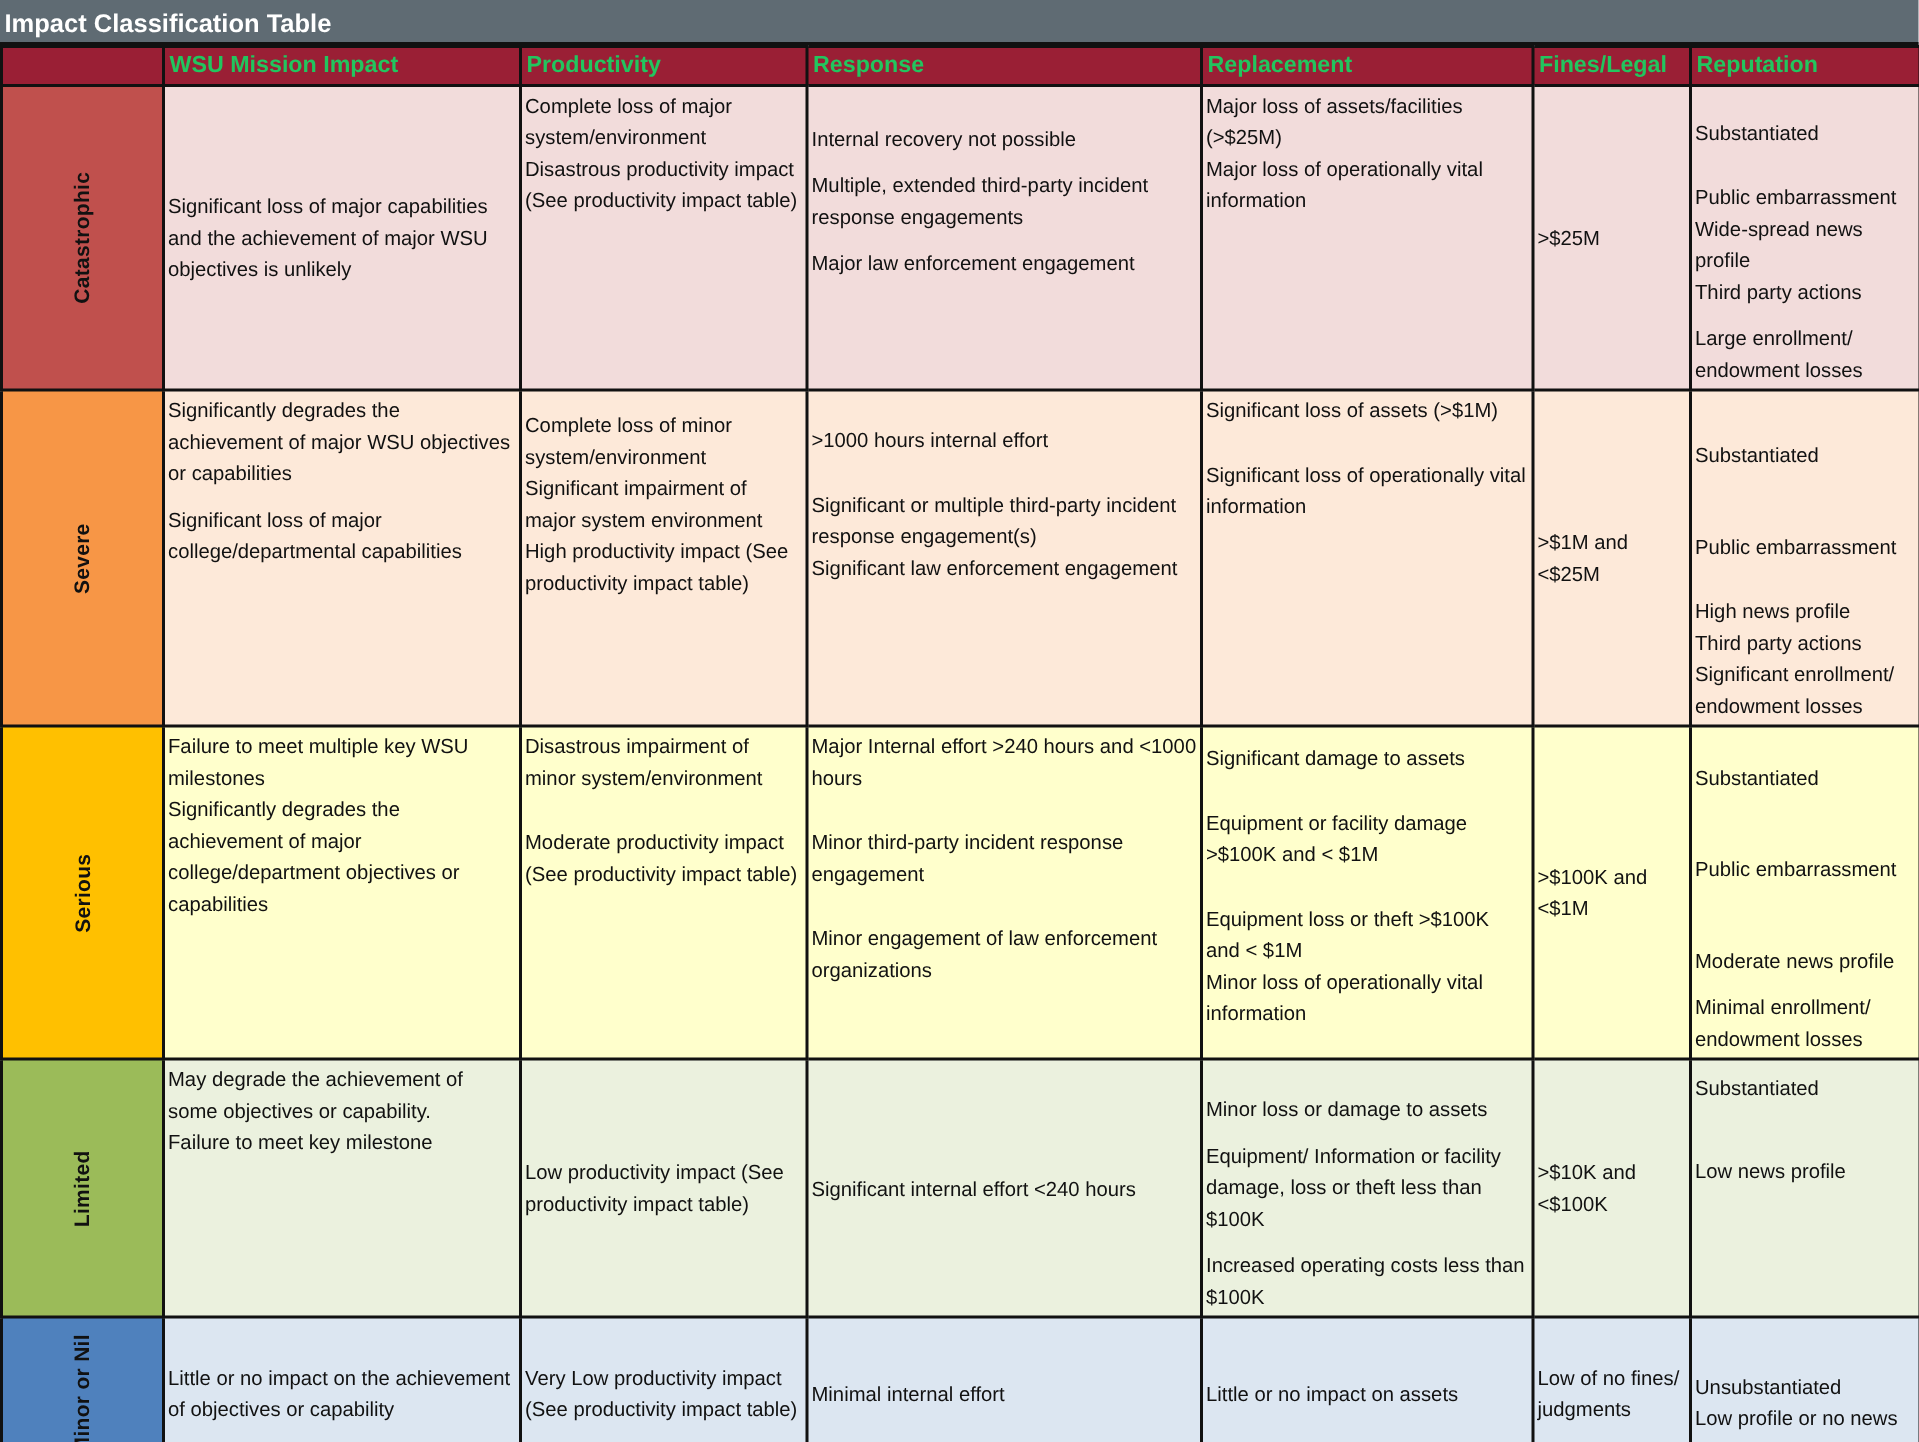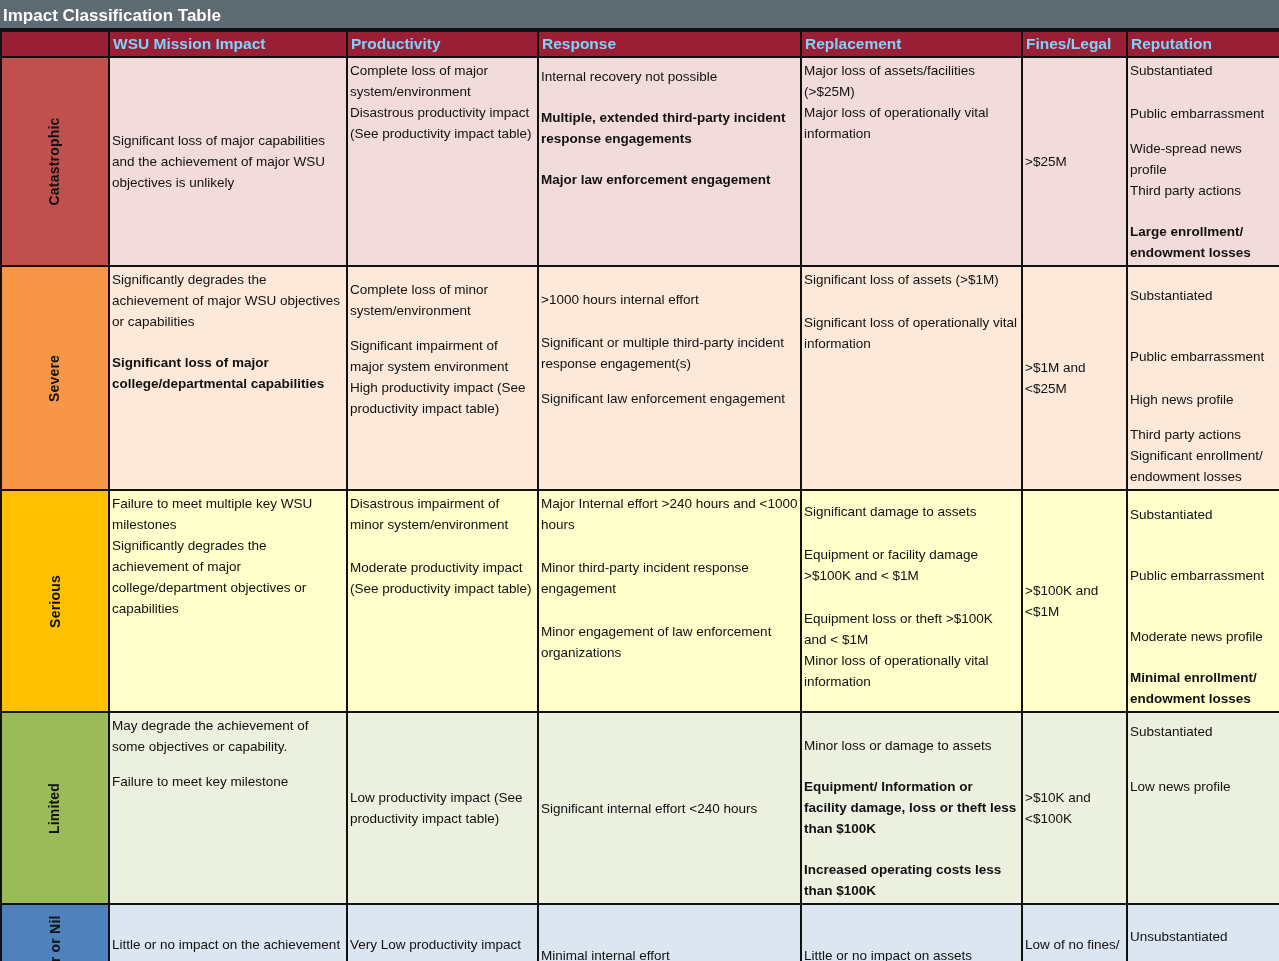--- a/index.html
+++ b/index.html
@@ -12,31 +12,31 @@
   }
   table.impact {
     position: absolute; left: 0; top: 30px;
     border-collapse: collapse; table-layout: fixed; width: 1279px;
   }
   table.impact th, table.impact td {
     border: 2px solid #111; box-sizing: border-box; vertical-align: middle;
     padding: 2px 2px 2px 2px; font-size: 13.5px; color: #111; line-height: 21px;
   }
   table.impact thead th {
-    background: #9a1f35; color: #7dd3fc; font-weight: bold; font-size: 15.5px;
+    background: #9a1f35; color: #22c55e; font-weight: bold; font-size: 15.5px;
     text-align: left; height: 26px; padding: 0 3px; line-height: 24px;
   }
   .sev-cell { color: #ffffff; font-weight: bold; text-align: center; padding: 0 !important; }
   .sev-label {
     display: inline-block; transform: rotate(-90deg); white-space: nowrap;
     font-size: 14px; letter-spacing: 0.2px;
   }
   .item { display: block; }
-  .gap { margin-top: 20px; font-weight: bold; }
-  .gap-lg { margin-top: 14px; }
+  .gap { margin-top: 10px; }
+  .gap-lg { margin-top: 0; }
   .gap-xl { margin-top: 22px; }
   .gap-xxl { margin-top: 40px; }
 </style>
 </head>
 <body>
 
 <div class="title-bar">Impact Classification Table</div>
 
 <table class="impact">
   <colgroup>
@@ -63,21 +63,21 @@
 
     <tr style="height:203px;background:#f2dcdb">
       <td class="sev-cell" style="background:#c0504d"><span class="sev-label">Catastrophic</span></td>
       <td>
           <span class="item">Significant loss of major capabilities and the achievement of major WSU objectives is unlikely</span>
         </td>
       <td style="vertical-align:top">
         <span class="item">Complete loss of major system/environment</span>
         <span class="item">Disastrous productivity impact (See productivity impact table)</span>
       </td>
-      <td style="vertical-align:top;padding-top:8px">
+      <td style="vertical-align:top;padding-top:24px">
         <span class="item">Internal recovery not possible</span>
         <span class="item gap">Multiple, extended third-party incident response engagements</span>
         <span class="item gap">Major law enforcement engagement</span>
       </td>
       <td style="vertical-align:top">
         <span class="item">Major loss of assets/facilities (&gt;$25M)</span>
         <span class="item">Major loss of operationally vital information</span>
       </td>
       <td>&gt;$25M</td>
       <td style="vertical-align:bottom">

